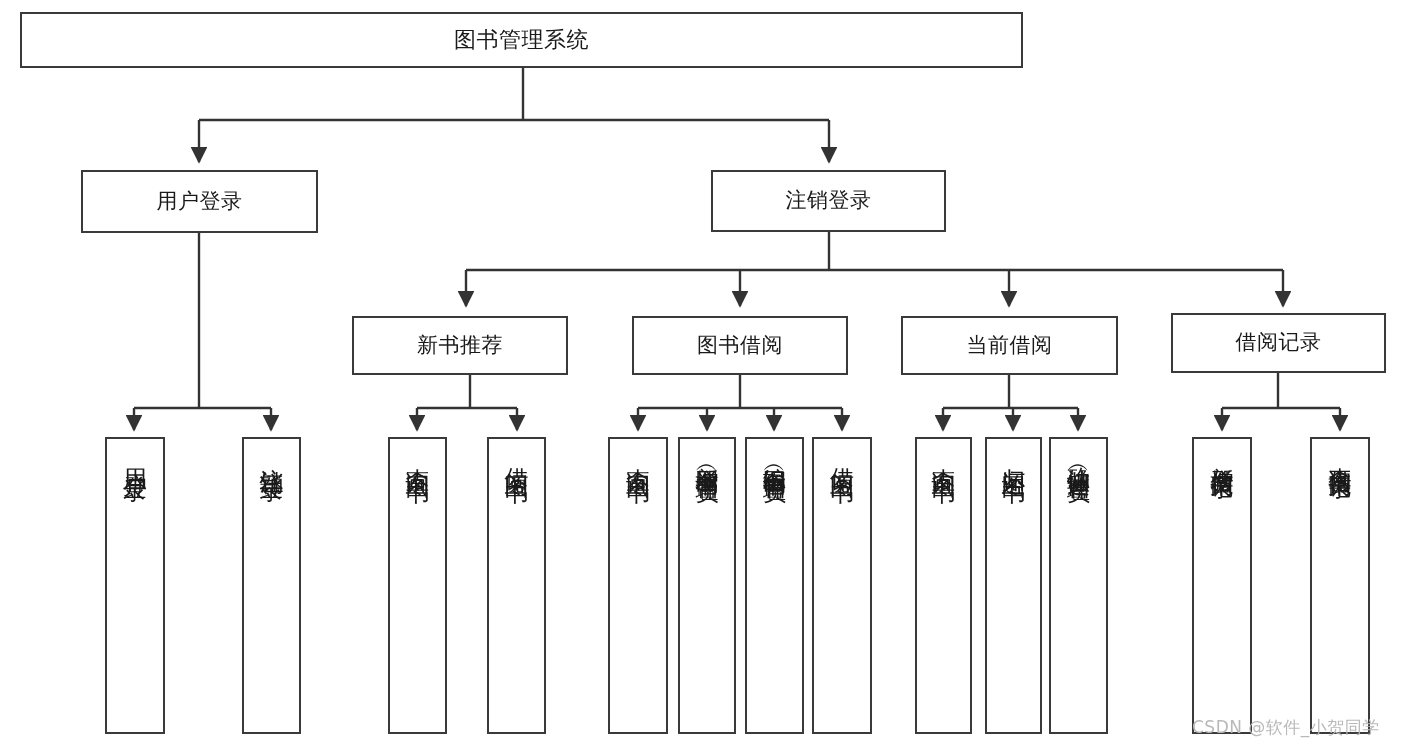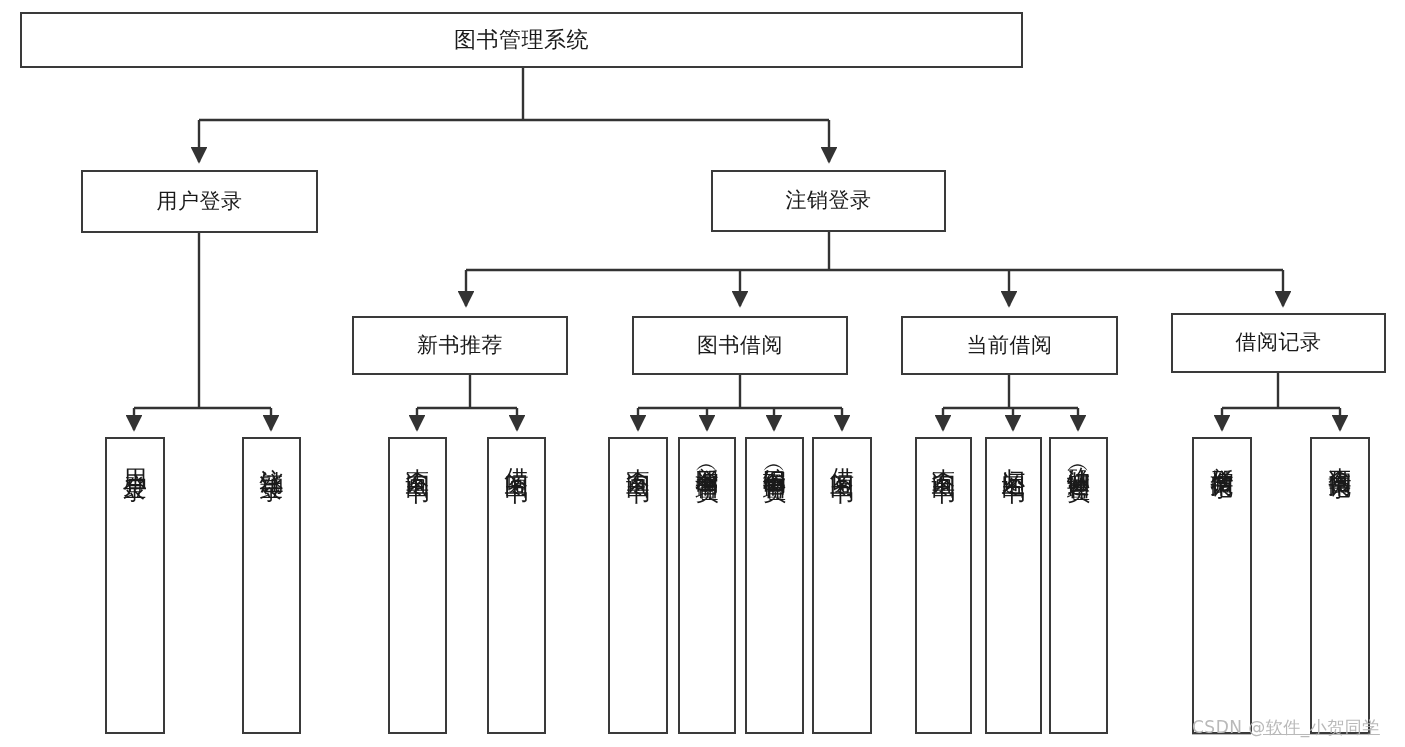--- a/index.html
+++ b/index.html
@@ -175,15 +175,15 @@
     <span class="lbl">确认归还（管理员）</span>
   </div>
 
   <div class="node v tall" style="left:1192px;top:437px;width:60px;height:297px;">
     <span class="lbl">新增借阅记录</span>
   </div>
   <div class="node v tall" style="left:1310px;top:437px;width:60px;height:297px;">
     <span class="lbl">查询借阅记录</span>
   </div>
 
-  <div class="watermark" style="left:1192px;top:716px;text-decoration:underline;">CSDN @软件_小贺同学</div>
+  <div class="watermark" style="left:1192px;top:716px;">CSDN @软件_小贺同学</div>
 
 </div>
 
 </body></html>

